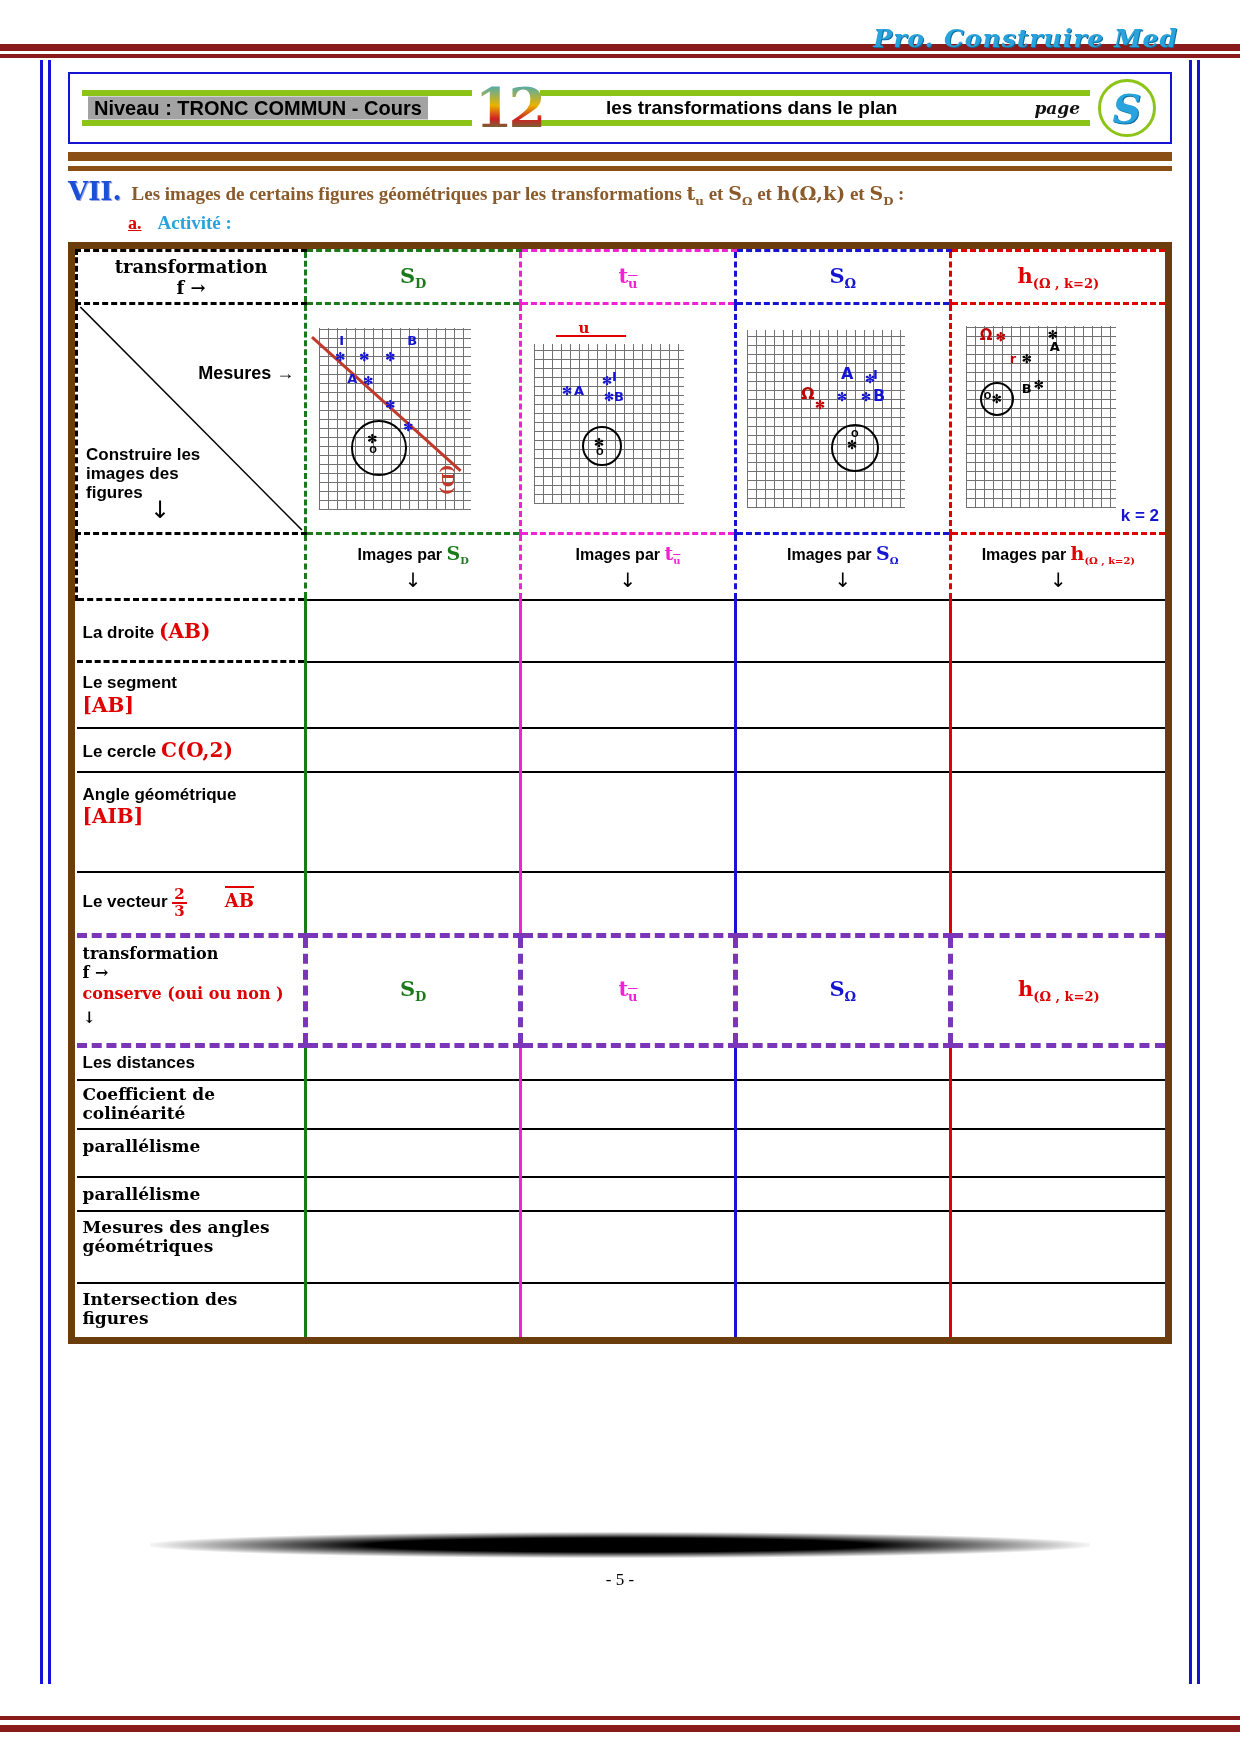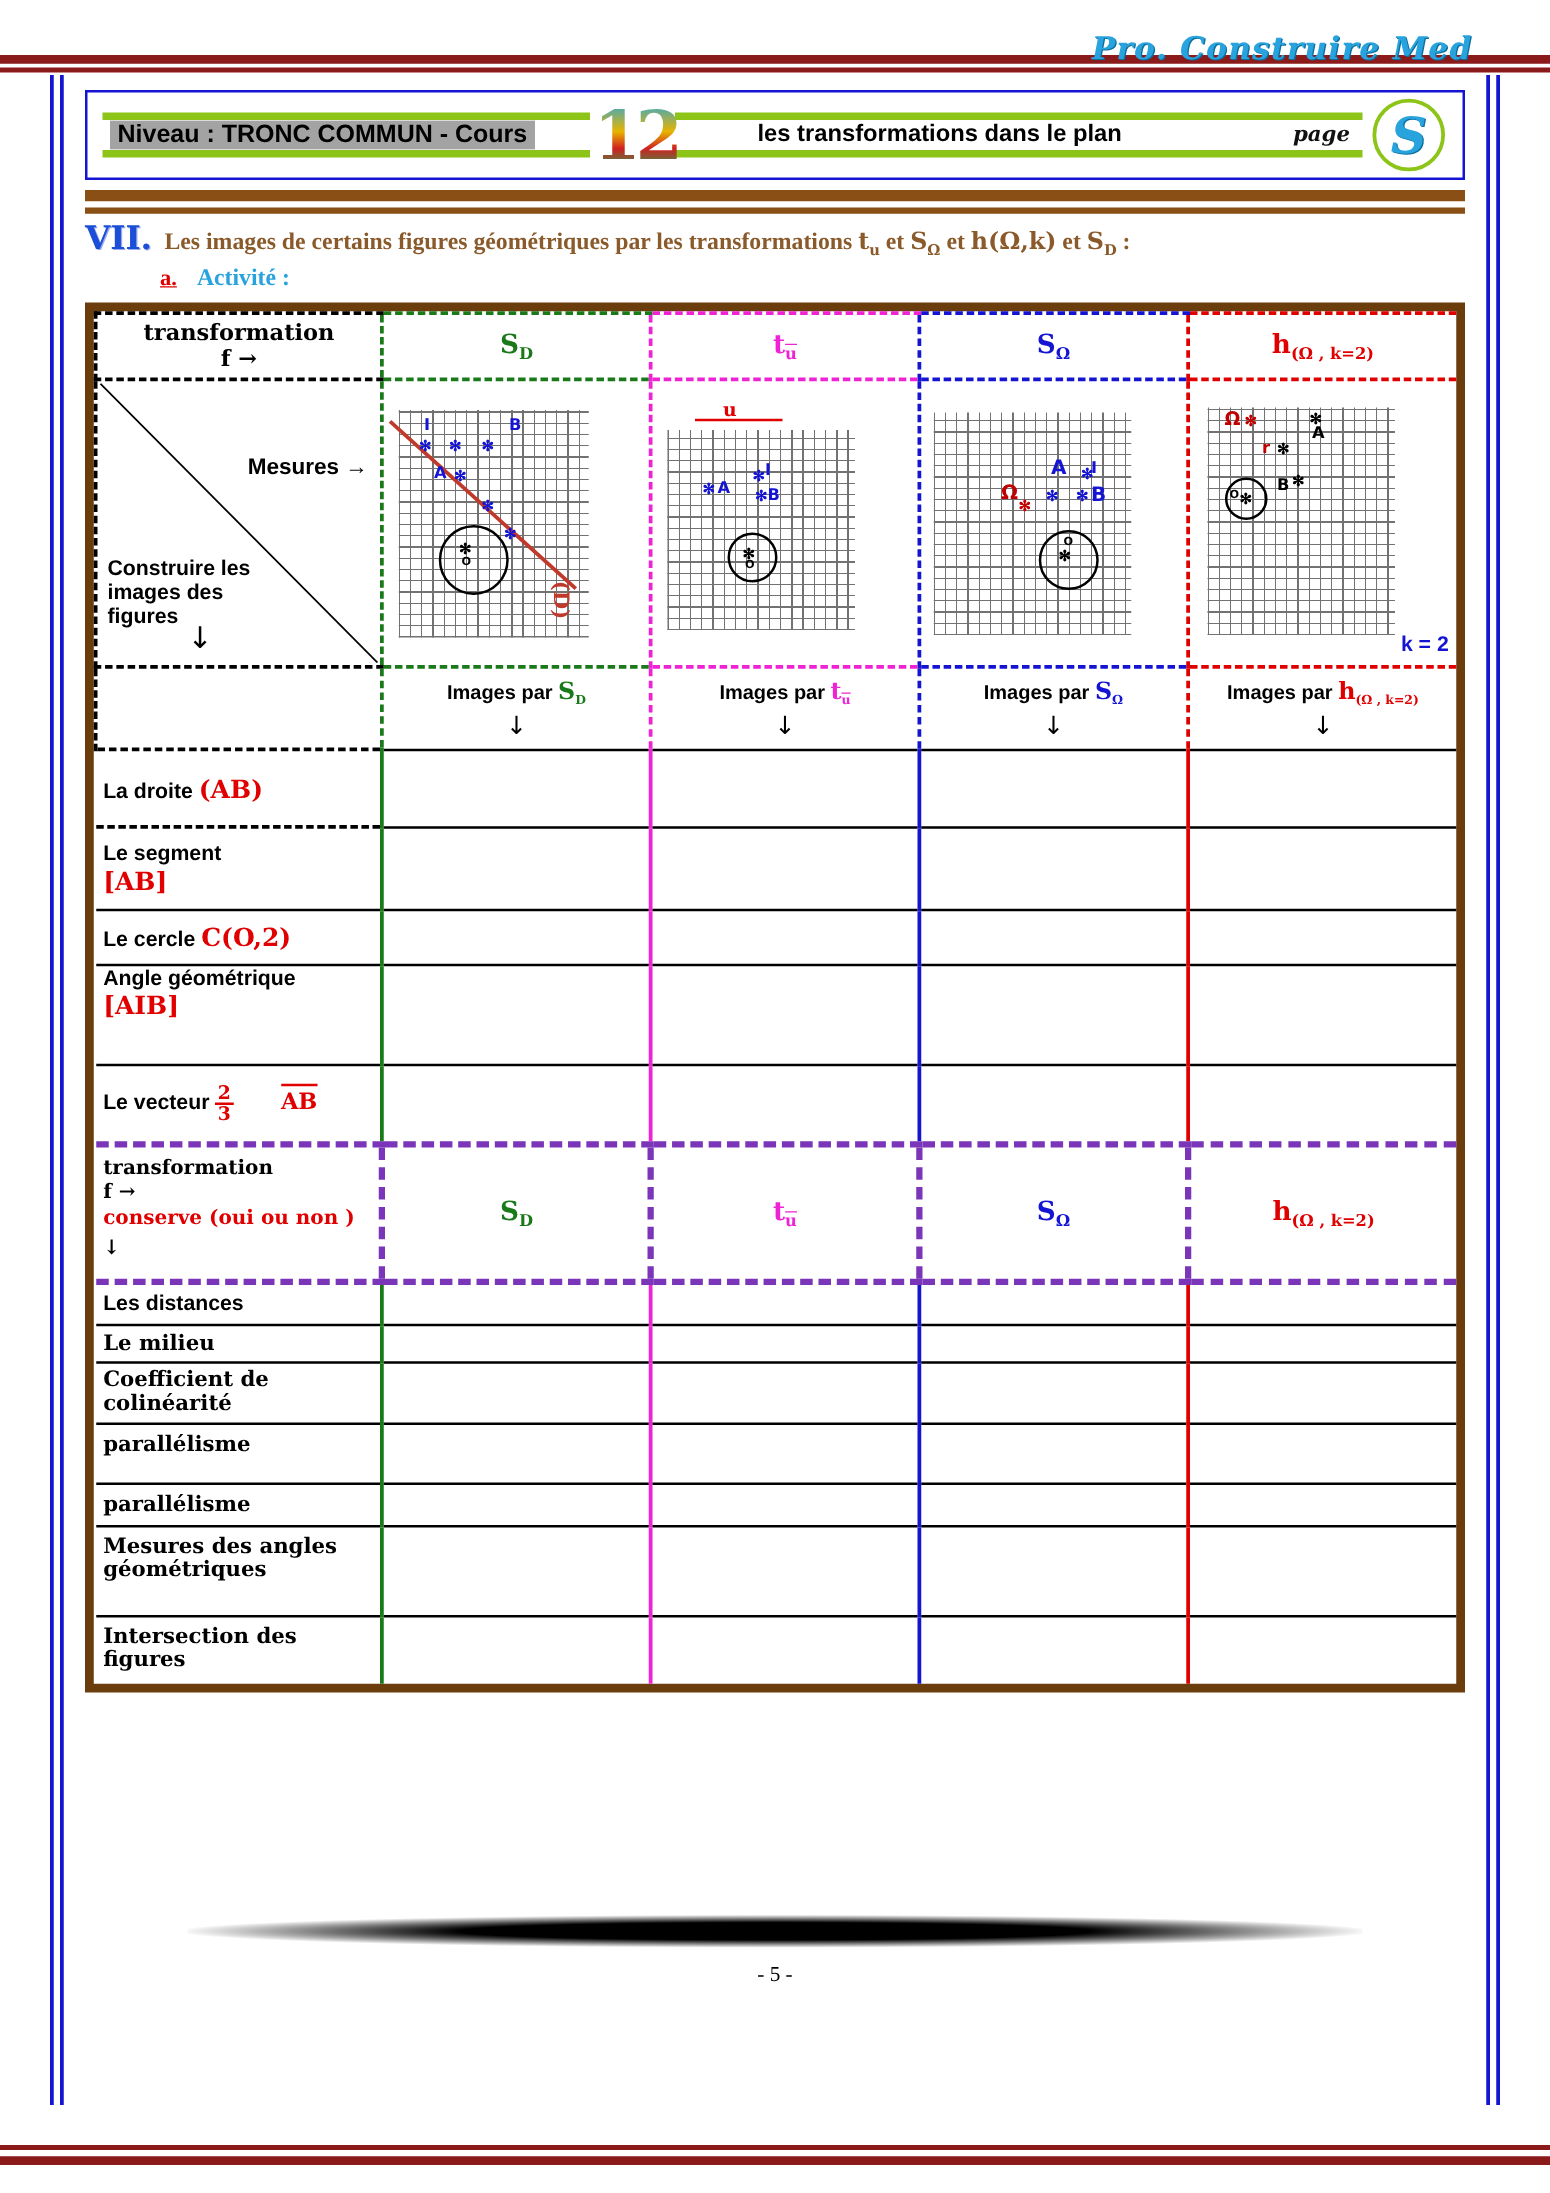--- a/index.html
+++ b/index.html
@@ -458,21 +458,21 @@
     <td class="lbl-sans" style="height:44px;">
       <span>Le cercle </span><span class="brk">C(O,2)</span>
     </td>
     <td class="sep-g"></td>
     <td class="sep-m"></td>
     <td class="sep-b"></td>
     <td class="sep-r"></td>
   </tr>
 
   <tr class="row-solid">
-    <td class="lbl-sans" style="height:80px;vertical-align:top;padding-top:0;">
+    <td class="lbl-sans" style="height:100px;vertical-align:top;padding-top:12px;">
       <div style="line-height:1.15;">Angle géométrique</div>
       <div class="brk">[AIB]</div>
     </td>
     <td class="sep-g"></td>
     <td class="sep-m"></td>
     <td class="sep-b"></td>
     <td class="sep-r"></td>
   </tr>
 
   <tr class="row-solid">
@@ -506,27 +506,20 @@
   </tr>
 
   <tr class="row-solid">
     <td class="lbl-sans" style="height:34px;">Les distances</td>
     <td class="sep-g"></td>
     <td class="sep-m"></td>
     <td class="sep-b"></td>
     <td class="sep-r"></td>
   </tr>
 
-  <tr class="row-solid">
-    <td class="lbl-serif" style="height:30px;">Le milieu</td>
-    <td class="sep-g"></td>
-    <td class="sep-m"></td>
-    <td class="sep-b"></td>
-    <td class="sep-r"></td>
-  </tr>
 
   <tr class="row-solid">
     <td class="lbl-serif" style="height:46px;line-height:1.15;">Coefficient de colinéarité</td>
     <td class="sep-g"></td>
     <td class="sep-m"></td>
     <td class="sep-b"></td>
     <td class="sep-r"></td>
   </tr>
 
   <tr class="row-solid">

